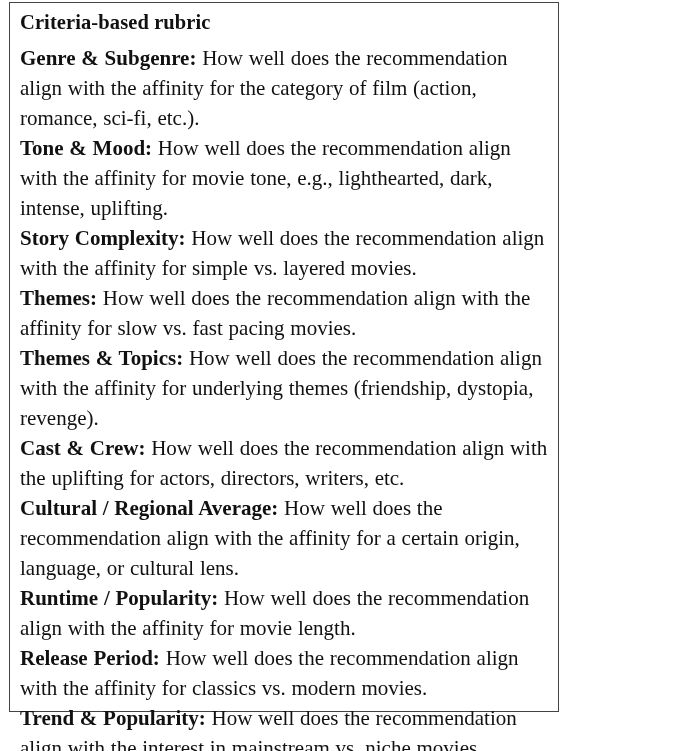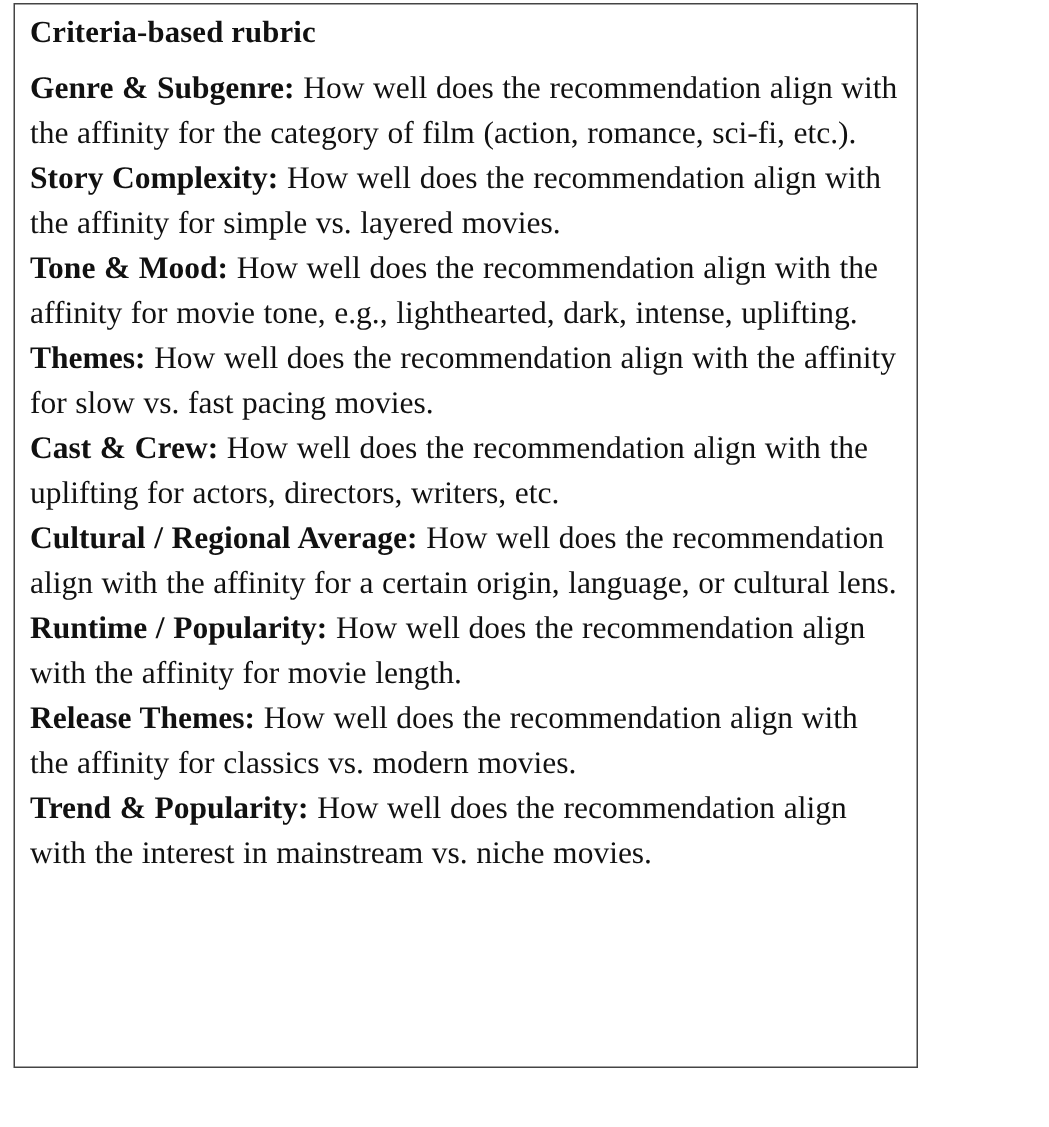--- a/index.html
+++ b/index.html
@@ -12,21 +12,21 @@
       height: 751px;
       position: relative;
       overflow: hidden;
       font-family: "Liberation Serif", "DejaVu Serif", serif;
       color: #111111;
     }
     .rubric-box {
       position: absolute;
       left: 9px;
       top: 2px;
-      width: 603px;
+      width: 550px;
       height: 710px;
       border: 1.5px solid #444444;
       box-sizing: border-box;
       padding: 6px 10px 0 10px;
     }
     .rubric-title {
       font-weight: bold;
       font-size: 20.5px;
       line-height: 26px;
       margin: 0 0 8px 0;
@@ -48,22 +48,23 @@
       font-weight: bold;
     }
   </style>
 </head>
 <body>
 
 <div class="rubric-box">
   <div class="rubric-title">Criteria-based rubric</div>
   <div class="criteria-list">
     <p class="criterion"><span class="criterion-name">Genre &amp; Subgenre:</span> <span class="criterion-desc">How well does the recommendation align with the affinity for the category of film (action, romance, sci-fi, etc.).</span></p>
+    <p class="criterion"><span class="criterion-name">Tone &amp; Mood:</span> <span class="criterion-desc">How well does the recommendation align with the affinity for movie tone, e.g., lighthearted, dark, intense, uplifting.</span></p>
     <p class="criterion"><span class="criterion-name">Story Complexity:</span> <span class="criterion-desc">How well does the recommendation align with the affinity for simple vs. layered movies.</span></p>
-    <p class="criterion"><span class="criterion-name">Tone &amp; Mood:</span> <span class="criterion-desc">How well does the recommendation align with the affinity for movie tone, e.g., lighthearted, dark, intense, uplifting.</span></p>
     <p class="criterion"><span class="criterion-name">Themes:</span> <span class="criterion-desc">How well does the recommendation align with the affinity for slow vs. fast pacing movies.</span></p>
+    <p class="criterion"><span class="criterion-name">Themes &amp; Topics:</span> <span class="criterion-desc">How well does the recommendation align with the affinity for underlying themes (friendship, dystopia, revenge).</span></p>
     <p class="criterion"><span class="criterion-name">Cast &amp; Crew:</span> <span class="criterion-desc">How well does the recommendation align with the uplifting for actors, directors, writers, etc.</span></p>
     <p class="criterion"><span class="criterion-name">Cultural / Regional Average:</span> <span class="criterion-desc">How well does the recommendation align with the affinity for a certain origin, language, or cultural lens.</span></p>
     <p class="criterion"><span class="criterion-name">Runtime / Popularity:</span> <span class="criterion-desc">How well does the recommendation align with the affinity for movie length.</span></p>
-    <p class="criterion"><span class="criterion-name">Release Themes:</span> <span class="criterion-desc">How well does the recommendation align with the affinity for classics vs. modern movies.</span></p>
+    <p class="criterion"><span class="criterion-name">Release Period:</span> <span class="criterion-desc">How well does the recommendation align with the affinity for classics vs. modern movies.</span></p>
     <p class="criterion"><span class="criterion-name">Trend &amp; Popularity:</span> <span class="criterion-desc">How well does the recommendation align with the interest in mainstream vs. niche movies.</span></p>
   </div>
 </div>
 
 </body></html>

